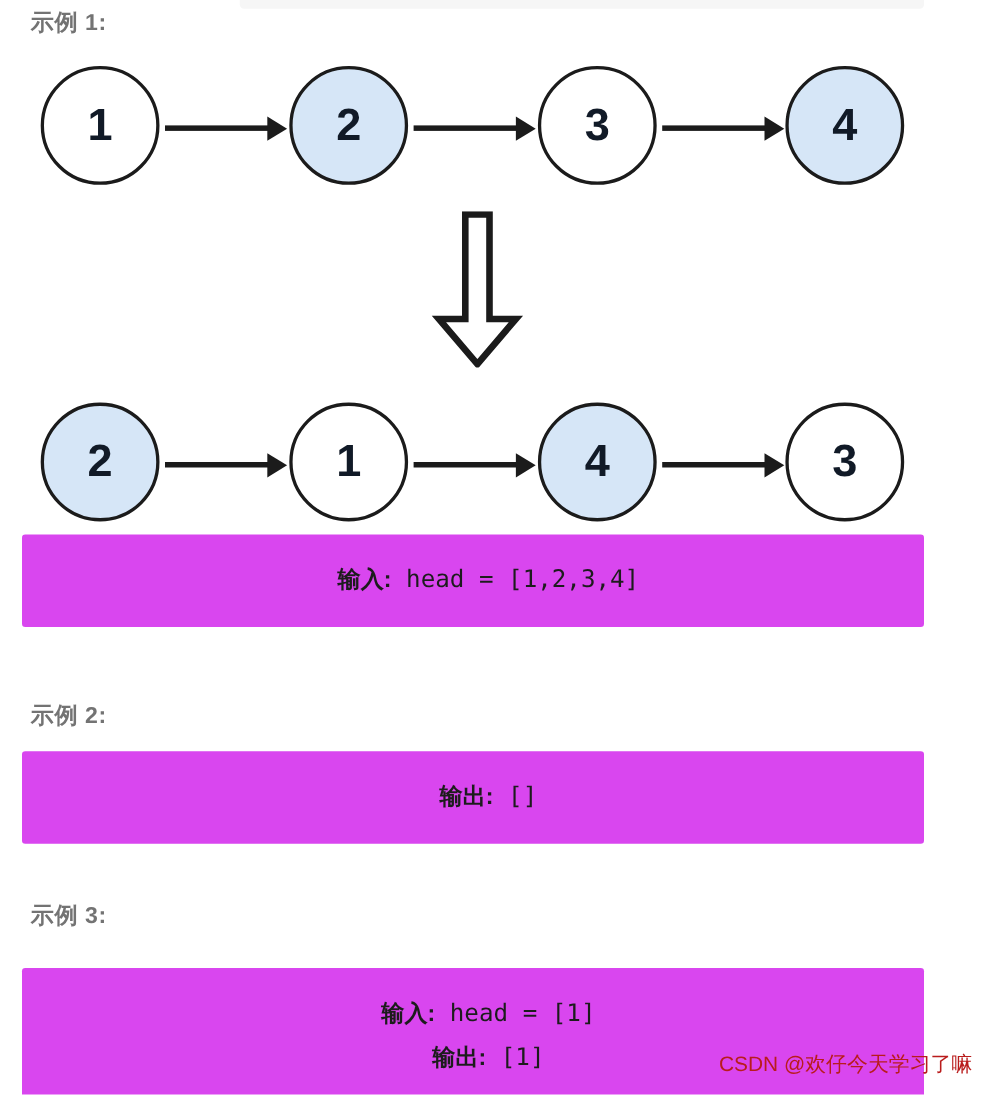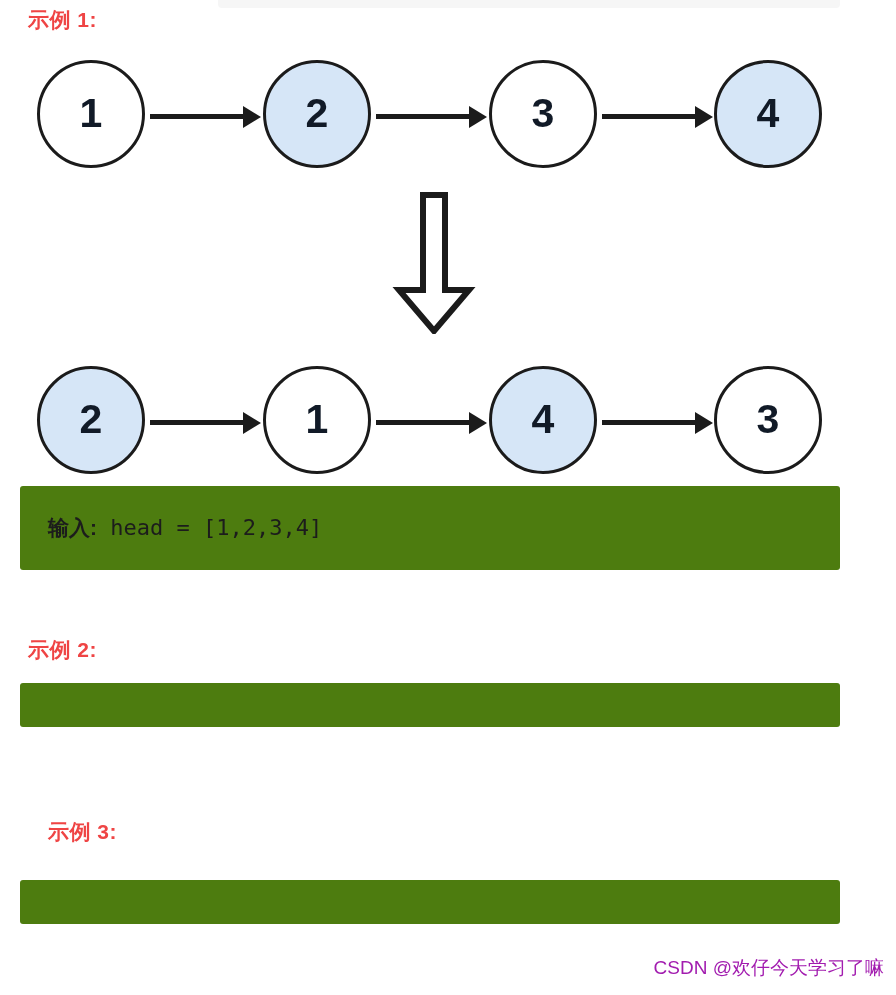--- a/index.html
+++ b/index.html
@@ -32,21 +32,21 @@
     width: 622px;
     height: 8px;
     background: #f6f6f6;
     border-radius: 0 0 4px 4px;
   }
 
   .example-title {
     position: absolute;
     font-size: 21px;
     font-weight: bold;
-    color: #ef4444;
+    color: #737373;
     letter-spacing: 0.5px;
     white-space: nowrap;
   }
 
   
   .ll-row {
     position: absolute;
     left: 0;
     width: 896px;
     height: 120px;
@@ -98,45 +98,46 @@
     width: 84px;
     height: 142px;
   }
   .big-arrow svg { display: block; width: 84px; height: 142px; }
 
   
   .code-block {
     position: absolute;
     left: 20px;
     width: 820px;
-    background: #4d7c0f;
+    background: #d946ef;
     border-radius: 3px;
     box-sizing: border-box;
     padding: 22px 0 22px 28px;
+    text-align: center;
   }
   .code-line {
     font-family: "DejaVu Sans Mono", "Liberation Mono", monospace;
     font-size: 22px;
     line-height: 40px;
     color: #1c1c1c;
     white-space: pre;
   }
   .code-label {
     font-family: "Liberation Sans", "DejaVu Sans", sans-serif;
     font-weight: bold;
     font-size: 21px;
     color: #1c1c1c;
   }
 
   .watermark {
     position: absolute;
     right: 12px;
     bottom: 14px;
     font-size: 19px;
-    color: #a21caf;
+    color: #b91c1c;
     font-family: "Liberation Sans", "DejaVu Sans", sans-serif;
     white-space: nowrap;
   }
 </style>
 </head>
 <body>
 
 <div class="page">
 
   <div class="top-strip"></div>
@@ -193,22 +194,25 @@
     </div>
   </div>
 
   <div class="code-block" style="top:486px;">
     <div class="code-line"><span class="code-label">输入:</span> <span>head = [1,2,3,4]</span></div>
   </div>
 
   <div class="example-title" style="left:28px; top:636px;">示例 2:</div>
 
   <div class="code-block" style="top:683px;">
-  </div>
-
-  <div class="example-title" style="left:28px; top:818px;margin-left:20px;">示例 3:</div>
+    <div class="code-line"><span class="code-label">输出:</span> <span>[]</span></div>
+  </div>
+
+  <div class="example-title" style="left:28px; top:818px;">示例 3:</div>
 
   <div class="code-block" style="top:880px;">
+    <div class="code-line"><span class="code-label">输入:</span> <span>head = [1]</span></div>
+    <div class="code-line"><span class="code-label">输出:</span> <span>[1]</span></div>
   </div>
 
   <div class="watermark">CSDN @欢仔今天学习了嘛</div>
 
 </div>
 
 </body></html>

